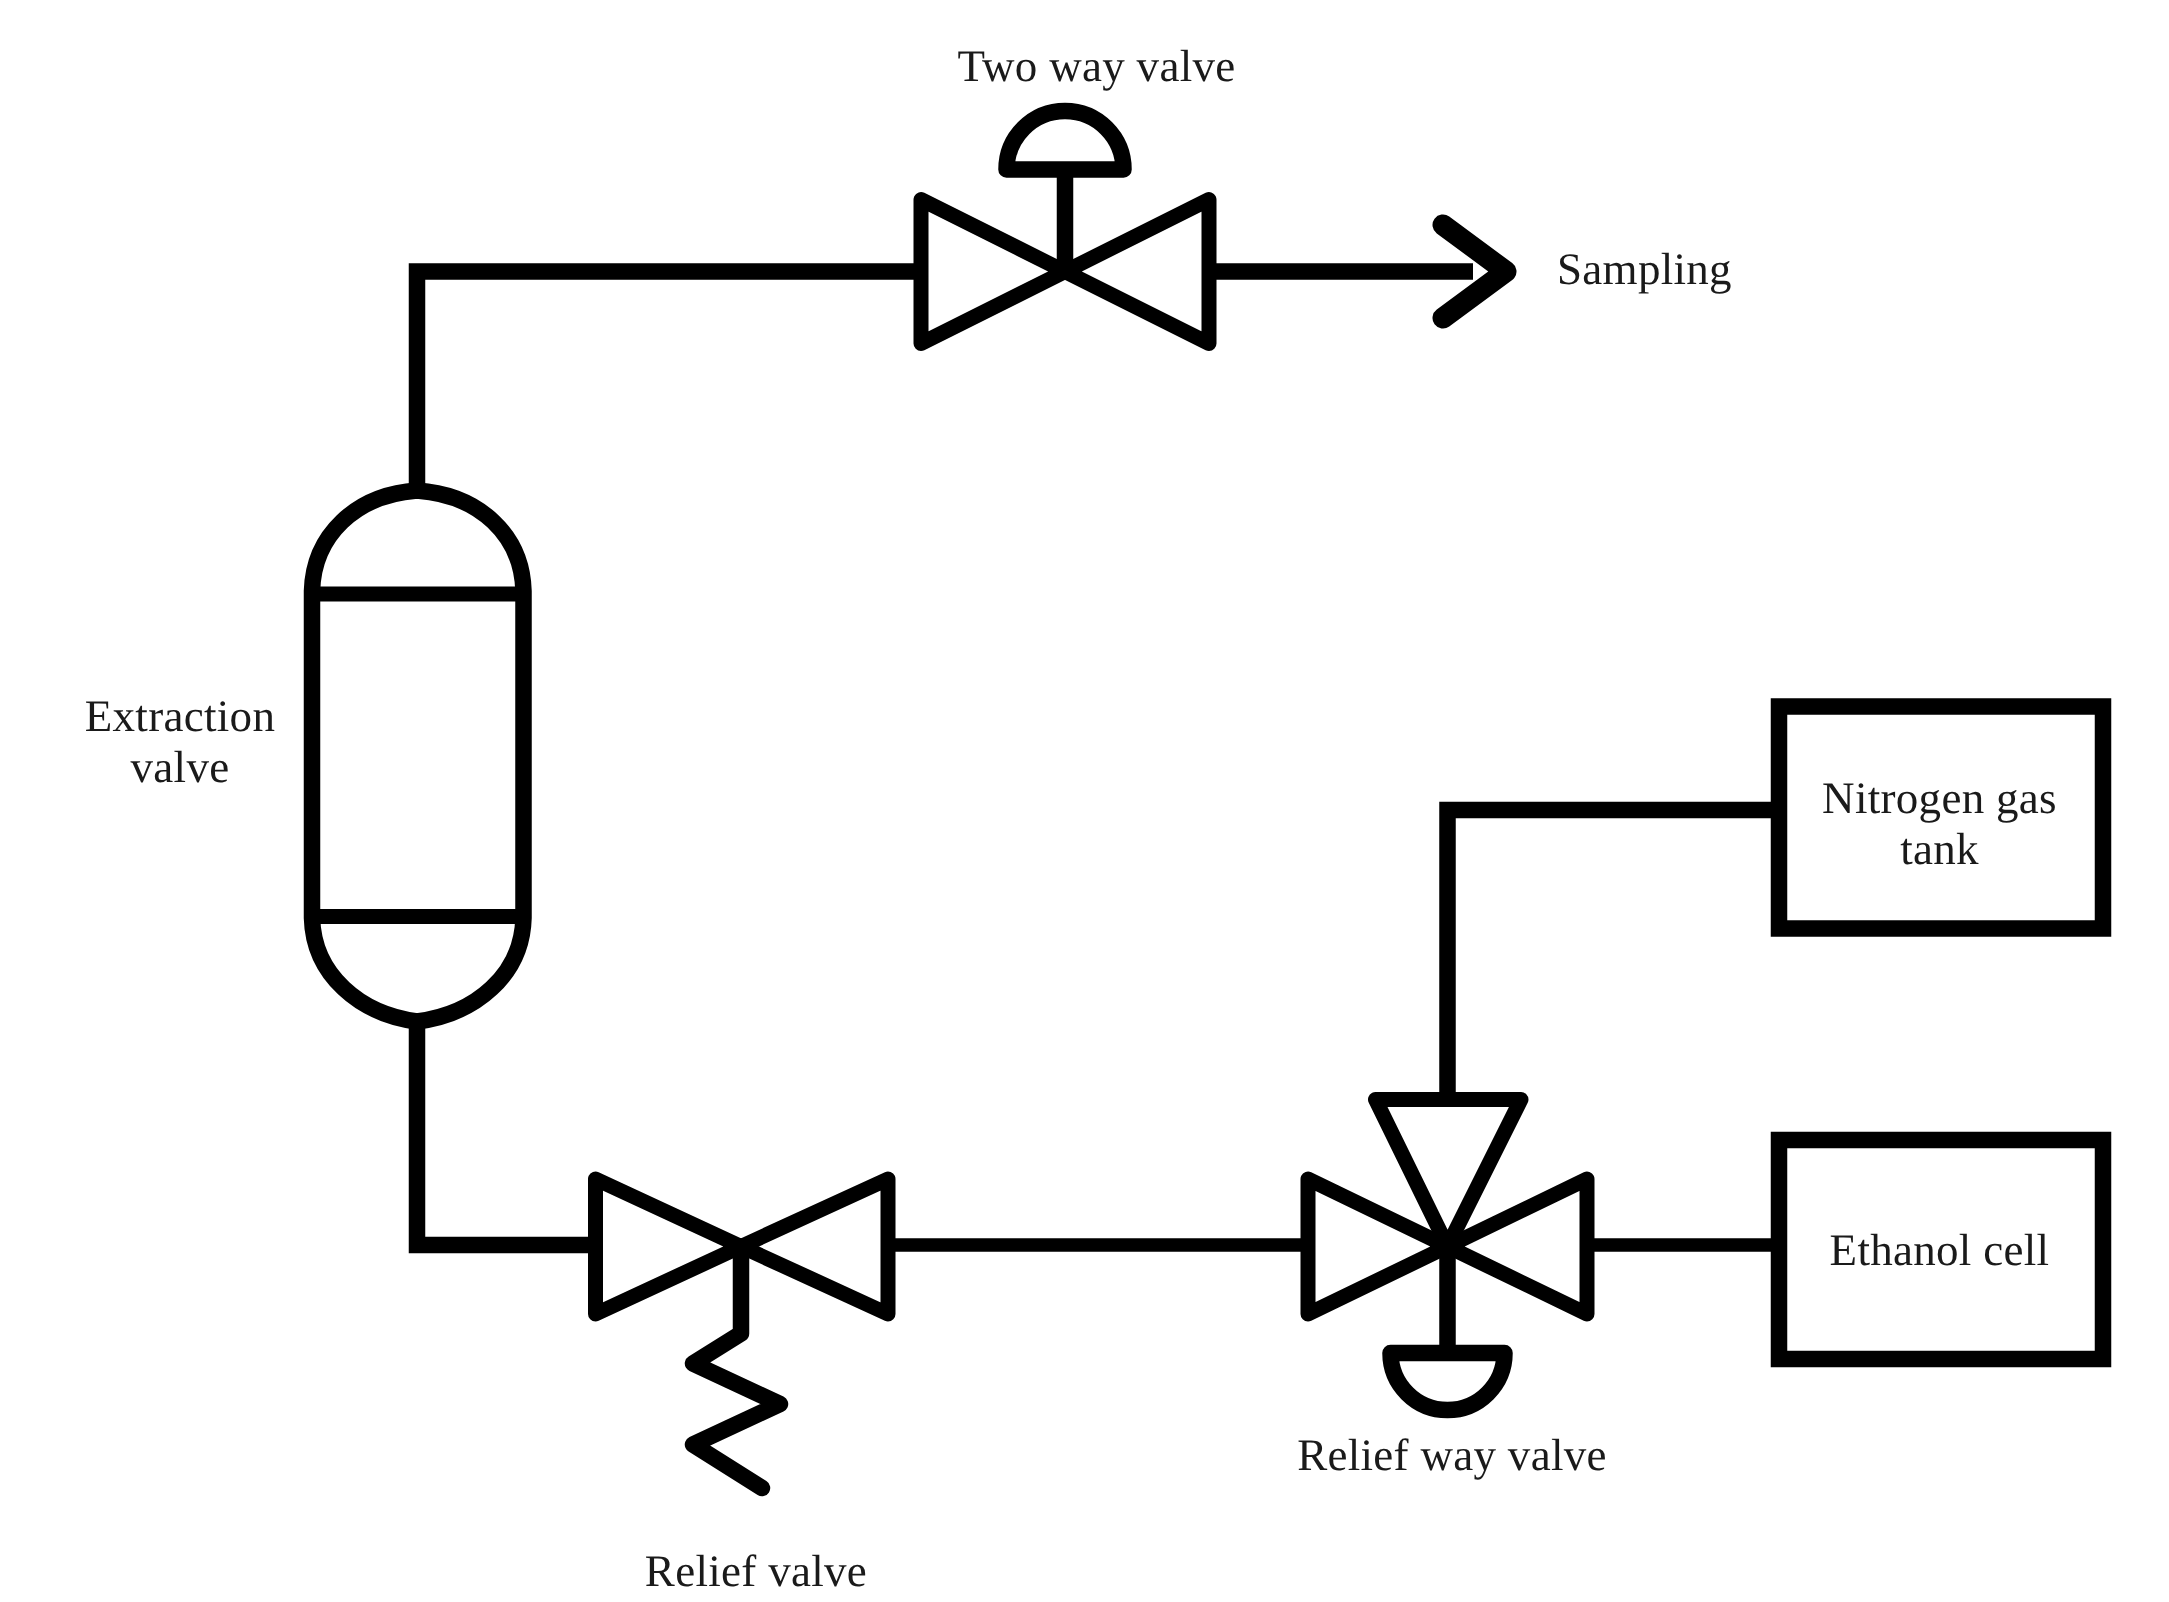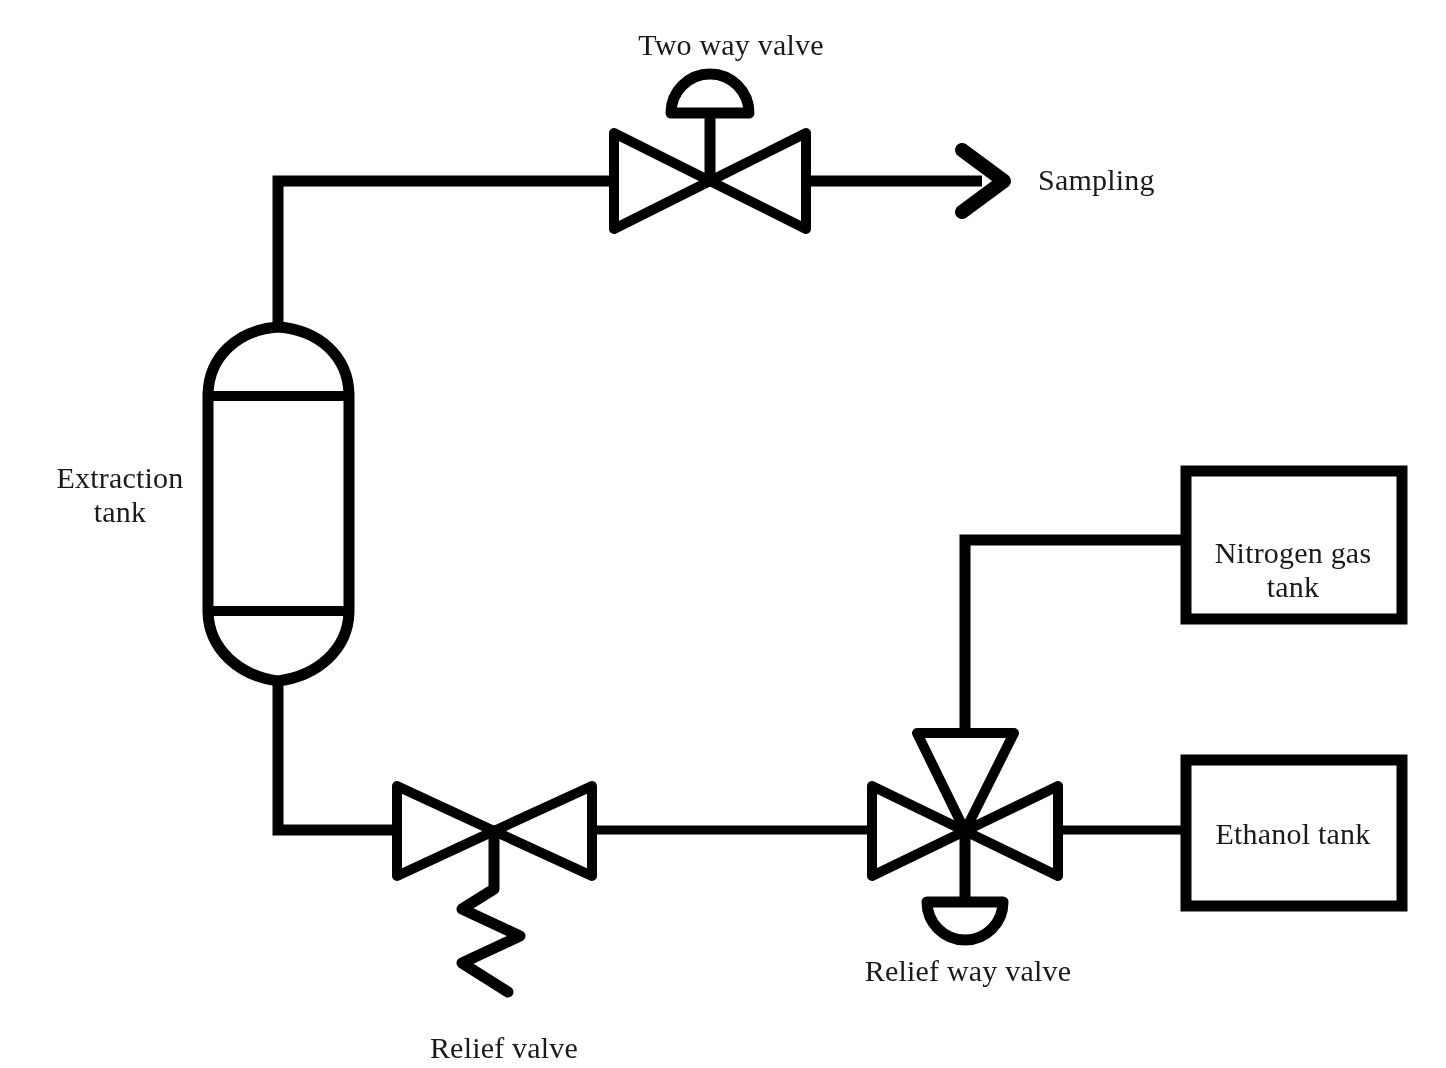--- a/index.html
+++ b/index.html
@@ -33,21 +33,21 @@
     font-family: "Liberation Serif", "DejaVu Serif", serif;
     font-size: 30px;
     line-height: 1.12;
     white-space: pre-line;
     text-align: center;
     letter-spacing: 0.2px;
   }
   .lbl-two-way   { left: 631px;  top: 28px;  width: 200px; }
   .lbl-sampling  { left: 1038px; top: 163px; width: 240px; text-align: left; }
   .lbl-extraction{ left: 40px;   top: 461px; width: 160px; }
-  .lbl-nitrogen  { left: 1192px; top: 516px; width: 202px; margin-top: 20px; }
+  .lbl-nitrogen  { left: 1192px; top: 516px; width: 202px; }
   .lbl-ethanol   { left: 1192px; top: 817px; width: 202px; }
   .lbl-three-way { left: 858px;  top: 954px; width: 220px; }
   .lbl-relief    { left: 404px;  top: 1008px; width: 200px; margin-top: 23px; }
 </style>
 </head>
 <body>
 
 <div id="diagram-root">
 
   <svg id="pid-svg" viewBox="0 0 1446 1068" xmlns="http://www.w3.org/2000/svg">
@@ -124,24 +124,24 @@
     <rect x="1186" y="471" width="216" height="148" fill="#ffffff" stroke="#000000" stroke-width="11"></rect>
 
     <rect x="1186" y="760" width="216" height="146" fill="#ffffff" stroke="#000000" stroke-width="11"></rect>
   </svg>
 
   <div class="dlabel lbl-sampling">Sampling</div>
 
   <div class="dlabel lbl-two-way">Two way valve</div>
 
   <div class="dlabel lbl-extraction">Extraction
-tank</div>
+valve</div>
 
   <div class="dlabel lbl-nitrogen">Nitrogen gas
 tank</div>
 
-  <div class="dlabel lbl-ethanol">Ethanol tank</div>
+  <div class="dlabel lbl-ethanol">Ethanol cell</div>
 
   <div class="dlabel lbl-three-way">Relief way valve</div>
 
   <div class="dlabel lbl-relief">Relief valve</div>
 
 </div>
 
 </body></html>

